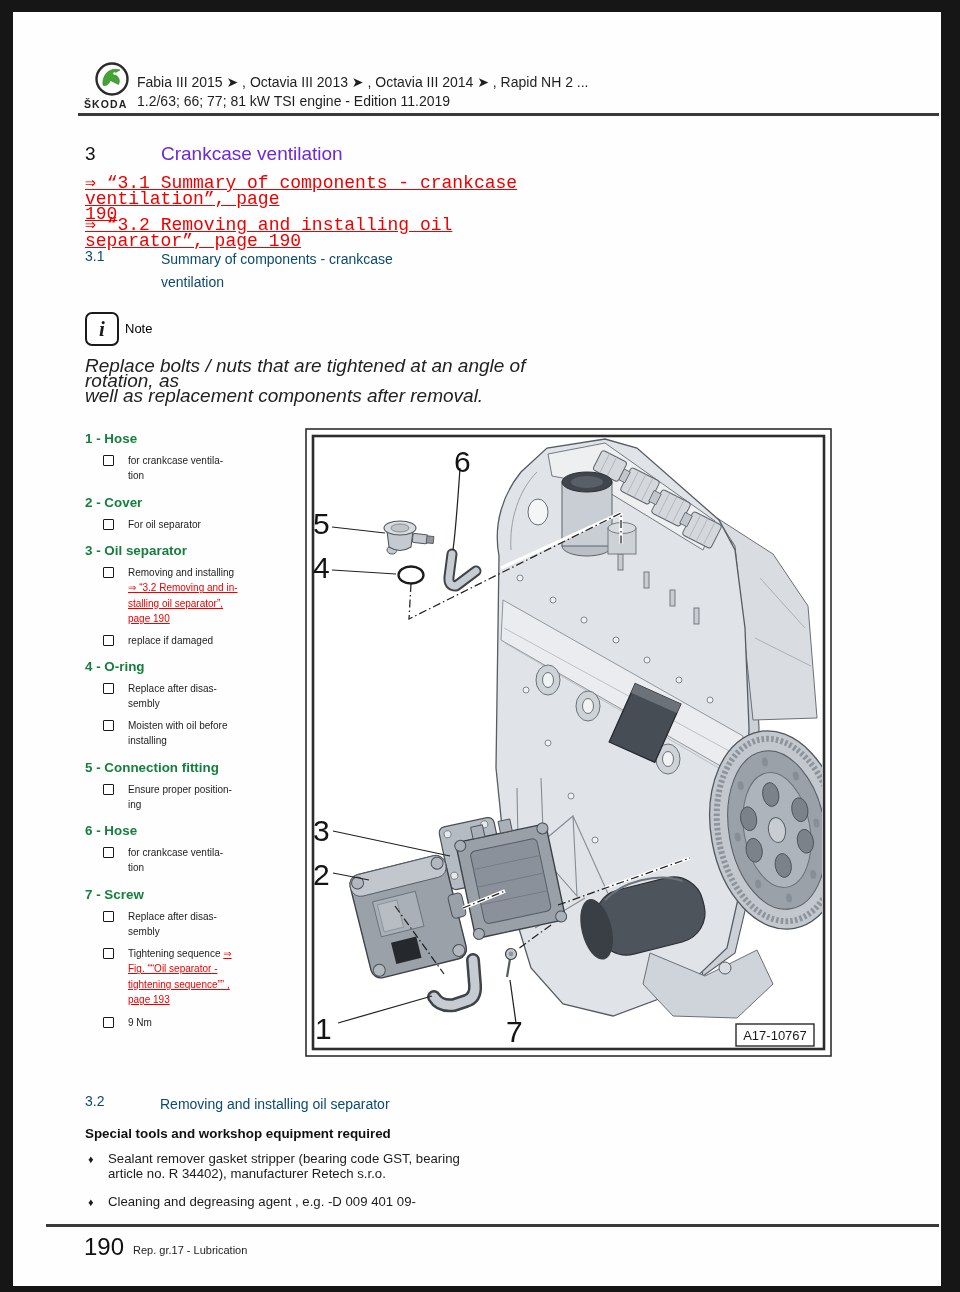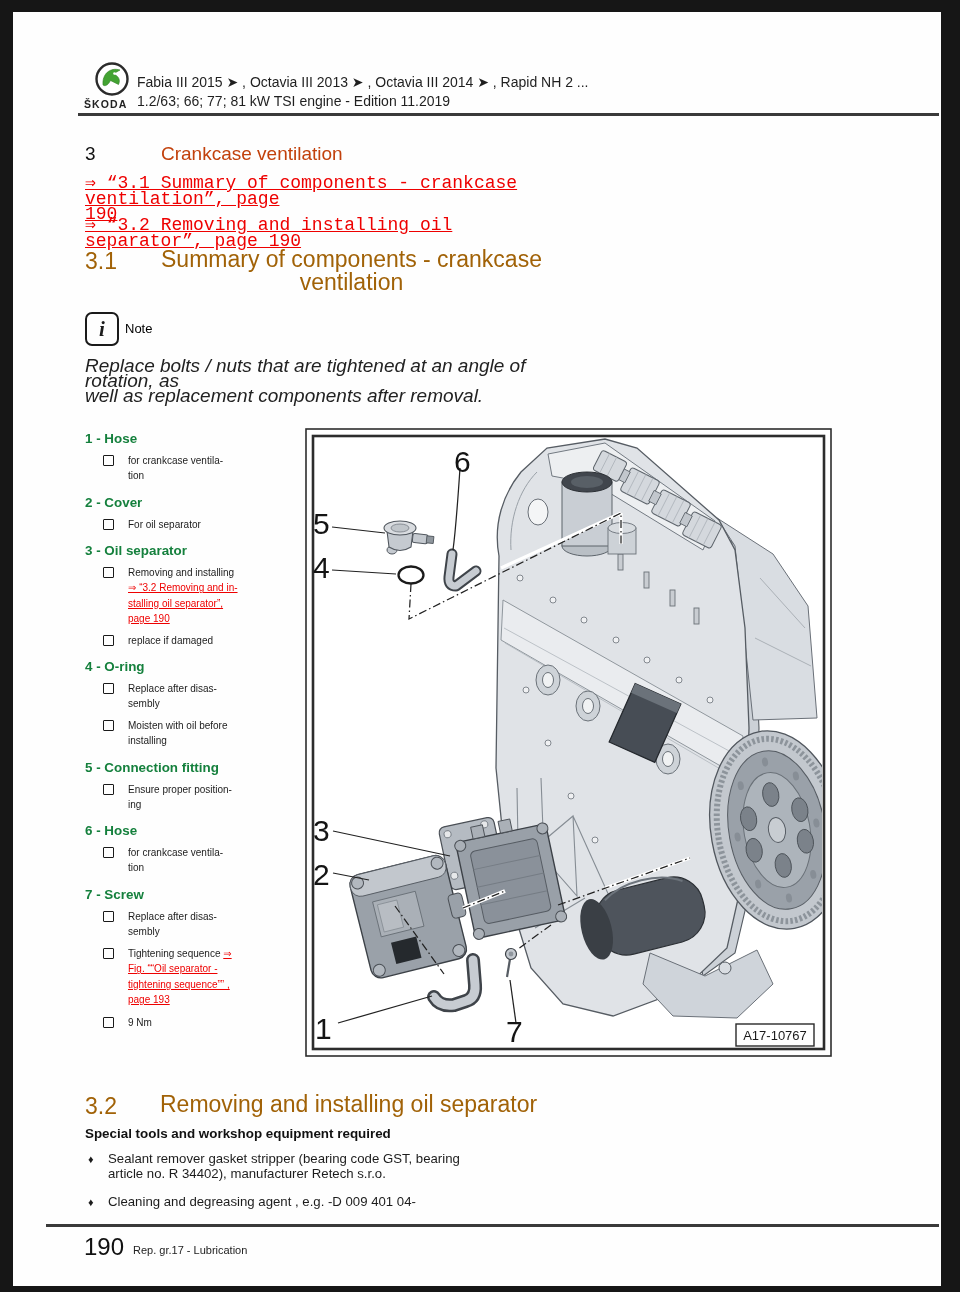--- a/index.html
+++ b/index.html
@@ -15,22 +15,22 @@
     background:#fefefe;overflow:hidden;
   }
   .abs{position:absolute;}
   .pre{white-space:pre-line;}
   
   .brand-text{font-size:10.5px;font-weight:bold;letter-spacing:1.1px;color:#222;}
   .hdr-line{font-size:14px;line-height:18.5px;color:#1f1f1f;}
   .rule{background:#3a3a3a;height:2.5px;}
   
   .h-num{font-size:19px;color:#111;}
-  .h-title{font-size:19px;color:#c2410c;}
-  .h2-num,.h2-title{font-size:23px;color:#a16207;text-align:center;}
+  .h-title{font-size:19px;color:#6d28d9;}
+  .h2-num,.h2-title{font-size:14px;color:#0c4a6e;}
   .h2-title{line-height:23px;}
   
   .redlink{color:#ee0000;text-decoration:underline;cursor:pointer;}
   .toc{font-size:18px;line-height:15.5px;width:480px;font-family:Liberation Mono, monospace;}
   
   .note-icon{width:30px;height:30px;border:2.4px solid #1a1a1a;border-radius:7px;
     display:flex;align-items:center;justify-content:center;}
   .note-icon span{font-family:"Liberation Serif", serif;font-style:italic;font-weight:bold;
     font-size:21px;line-height:21px;}
   .note-label{font-size:13px;color:#000000;}
@@ -393,20 +393,20 @@
   <div class="abs h2-title" style="left:147px;top:1081px;">Removing and installing oil separator</div>
   <div class="abs subhead" style="left:72px;top:1114px;">Special tools and workshop equipment required</div>
 
   <div class="abs tool" style="left:72px;top:1139px;width:500px;height:34px;">
     <span class="diamond">♦</span>
     <span class="tooltxt">Sealant remover gasket stripper (bearing code GST, bearing
 article no. R 34402), manufacturer Retech s.r.o.</span>
   </div>
   <div class="abs tool" style="left:72px;top:1182px;width:500px;height:18px;">
     <span class="diamond">♦</span>
-    <span class="tooltxt">Cleaning and degreasing agent , e.g. -D 009 401 04-</span>
+    <span class="tooltxt">Cleaning and degreasing agent , e.g. -D 009 401 09-</span>
   </div>
 
   <div class="abs rule" style="left:33px;top:1212px;width:893px;"></div>
   <div class="abs pgnum" style="left:71px;top:1221px;">190</div>
   <div class="abs repgr" style="left:120px;top:1232px;">Rep. gr.17 - Lubrication</div>
 
 </div>
 
 </body></html>

